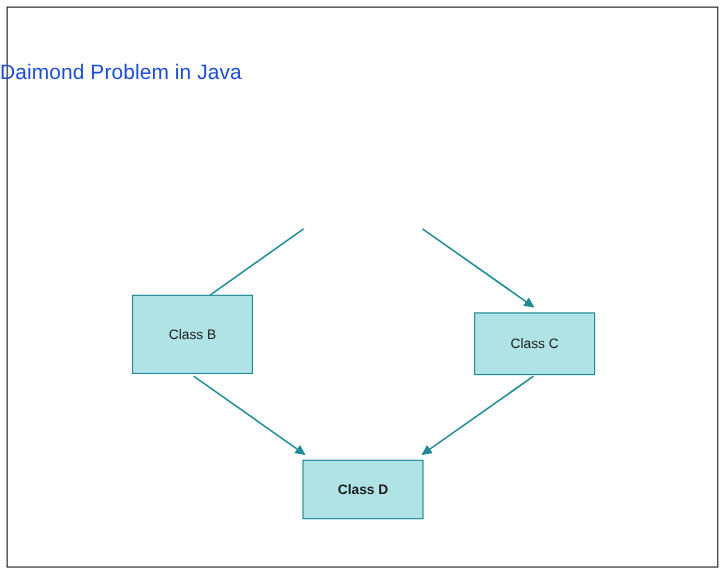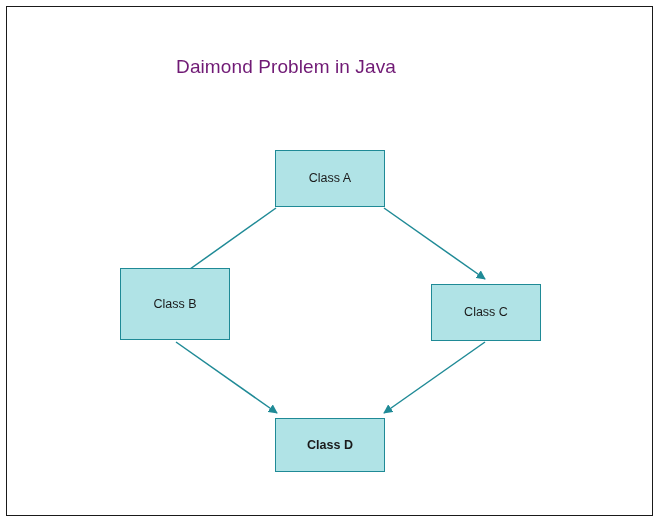--- a/index.html
+++ b/index.html
@@ -28,23 +28,22 @@
     left: 0;
     top: 0;
     width: 660px;
     height: 523px;
   }
   #diagram-title {
     position: absolute;
     left: 0;
     top: 56px;
     width: 572px;
-    text-align: center;
     font-size: 19px;
-    color: #701a75;
+    color: #1d4ed8;
     letter-spacing: 0.1px;
     white-space: nowrap;
   }
   .node-box {
     position: absolute;
     box-sizing: border-box;
     background: #b0e3e6;
     border: 1.6px solid #1f8a96;
     display: flex;
     align-items: center;
@@ -87,23 +86,20 @@
 
     <line x1="276" y1="208" x2="176" y2="279" stroke="#1f8a96" stroke-width="1.5" marker-end="url(#arrow-head)"></line>
 
     <line x1="384" y1="208" x2="485" y2="279" stroke="#1f8a96" stroke-width="1.5" marker-end="url(#arrow-head)"></line>
 
     <line x1="176" y1="342" x2="277" y2="413" stroke="#1f8a96" stroke-width="1.5" marker-end="url(#arrow-head)"></line>
 
     <line x1="485" y1="342" x2="384" y2="413" stroke="#1f8a96" stroke-width="1.5" marker-end="url(#arrow-head)"></line>
   </svg>
 
-  <div class="node-box" id="node-a">
-    <span class="node-label">Class A</span>
-  </div>
 
   <div class="node-box" id="node-b">
     <span class="node-label">Class B</span>
   </div>
 
   <div class="node-box" id="node-c">
     <span class="node-label">Class C</span>
   </div>
 
   <div class="node-box" id="node-d">

